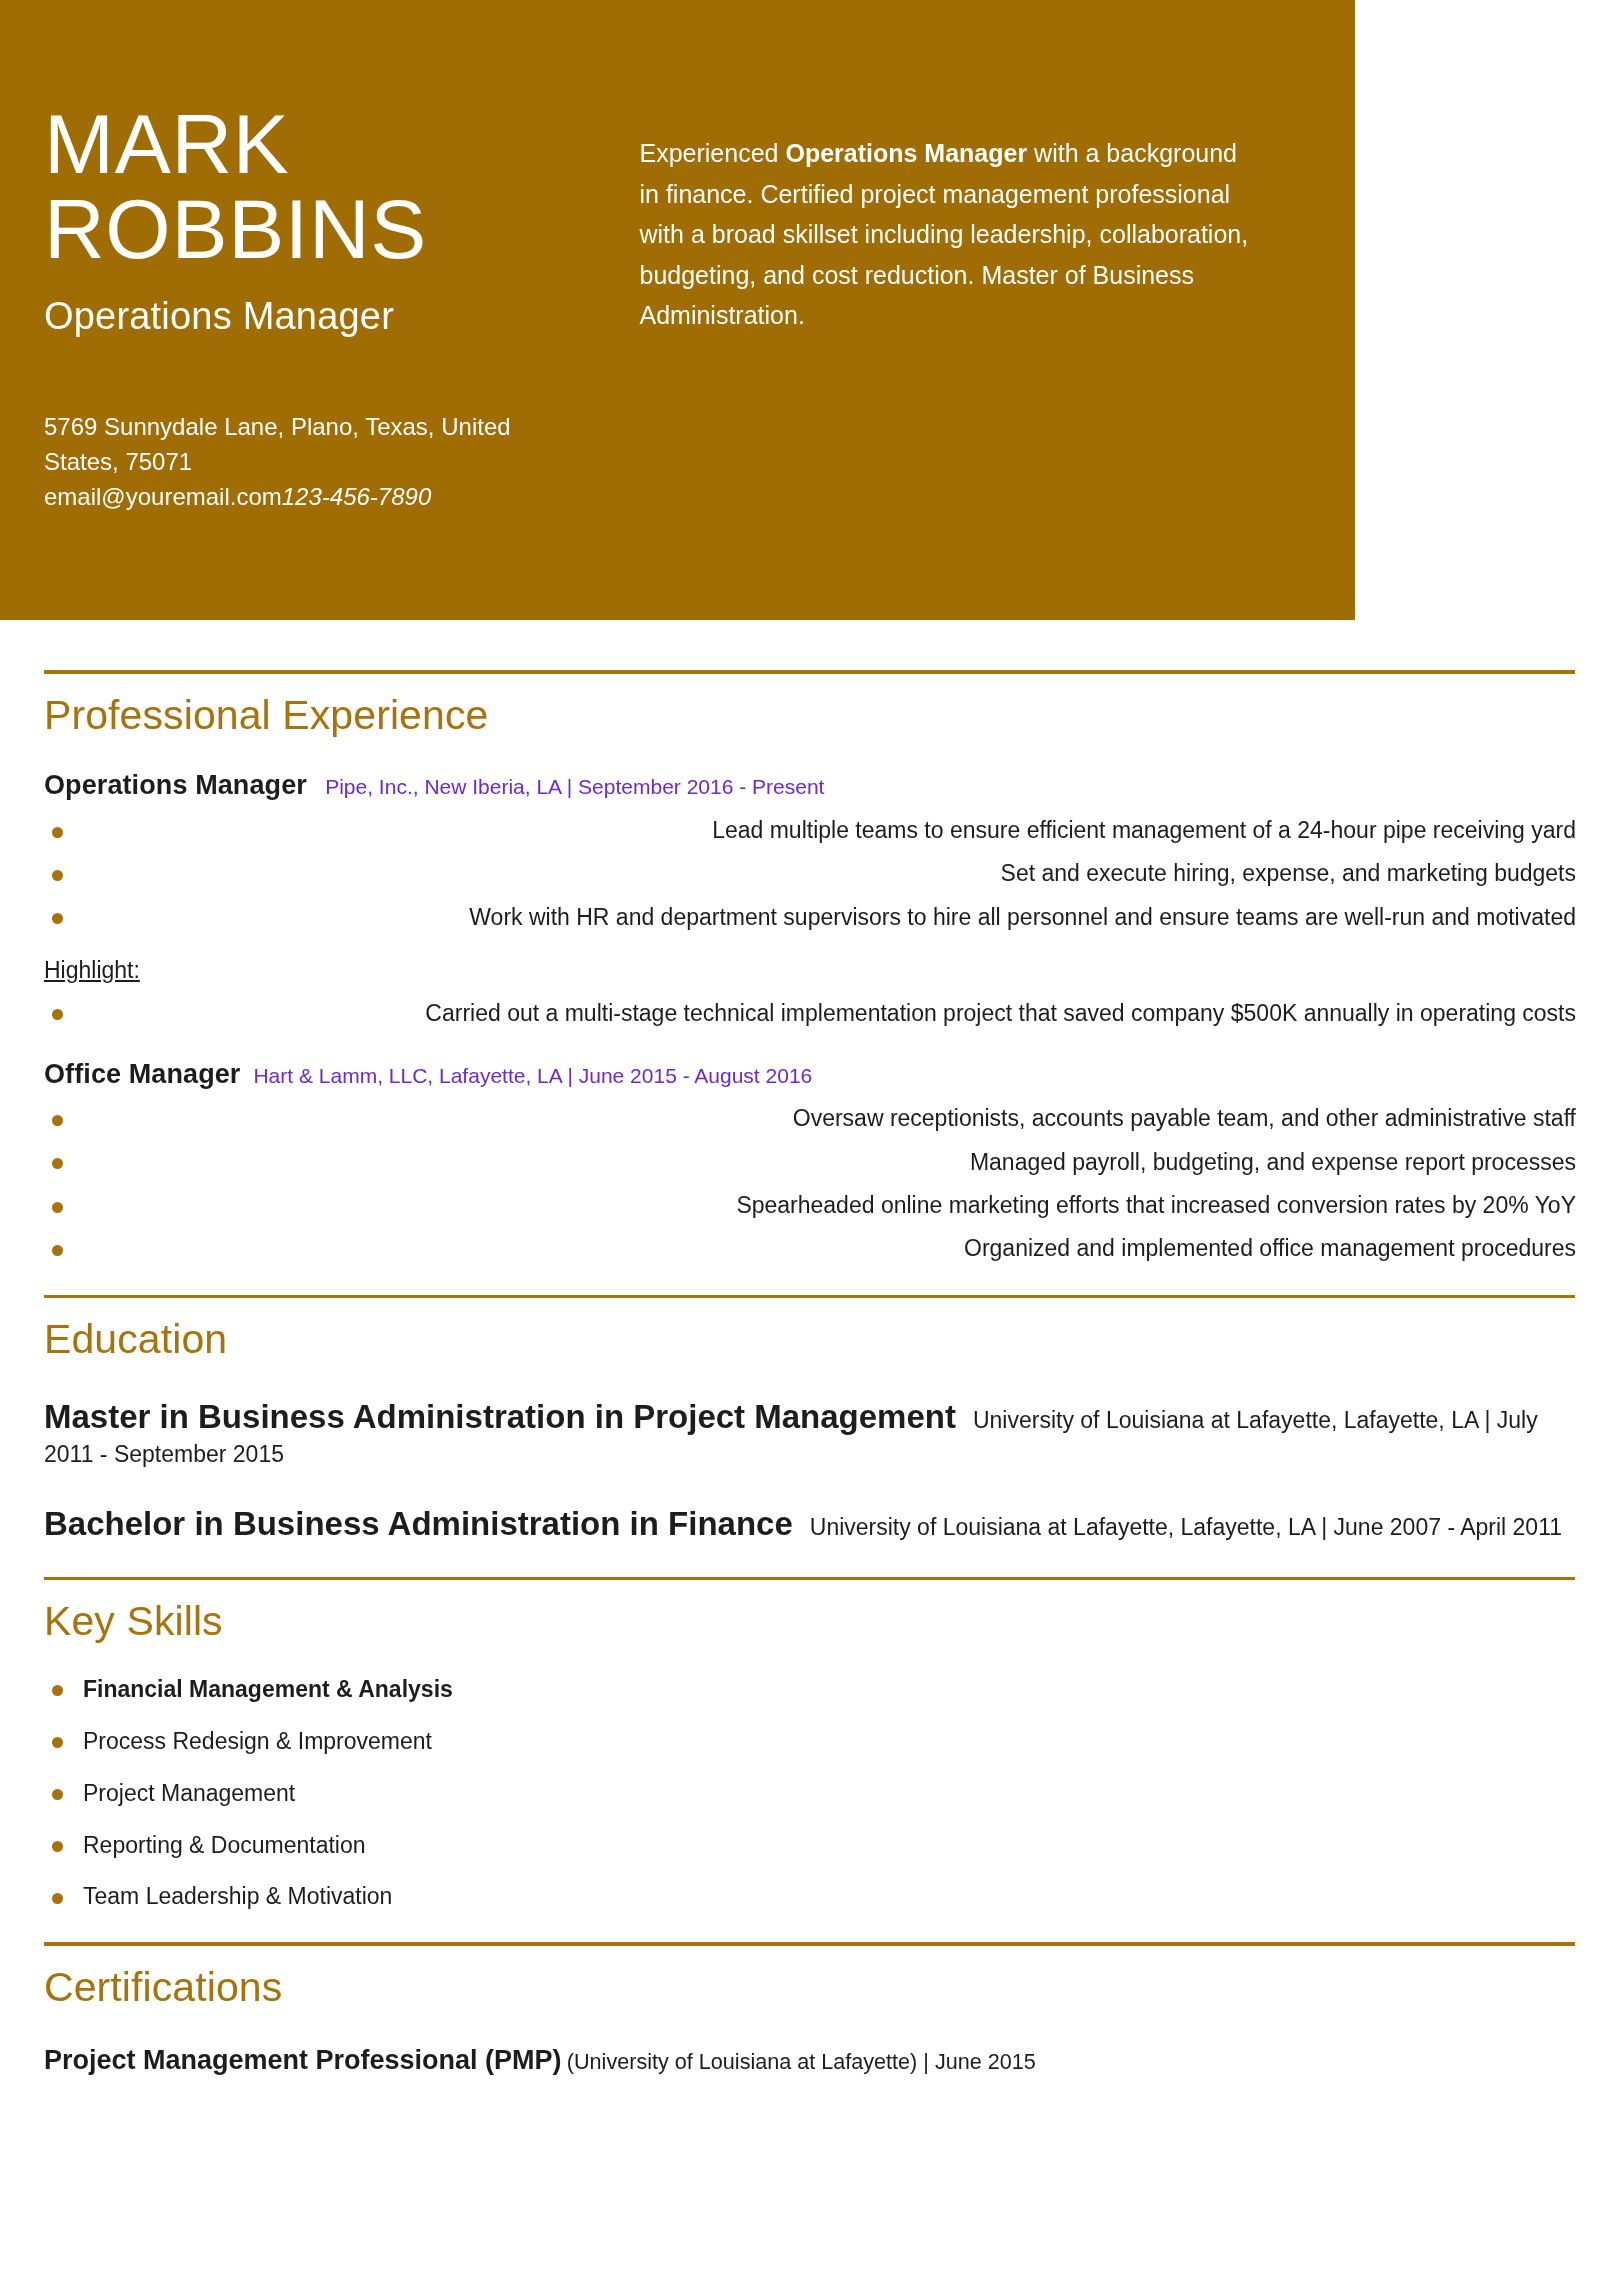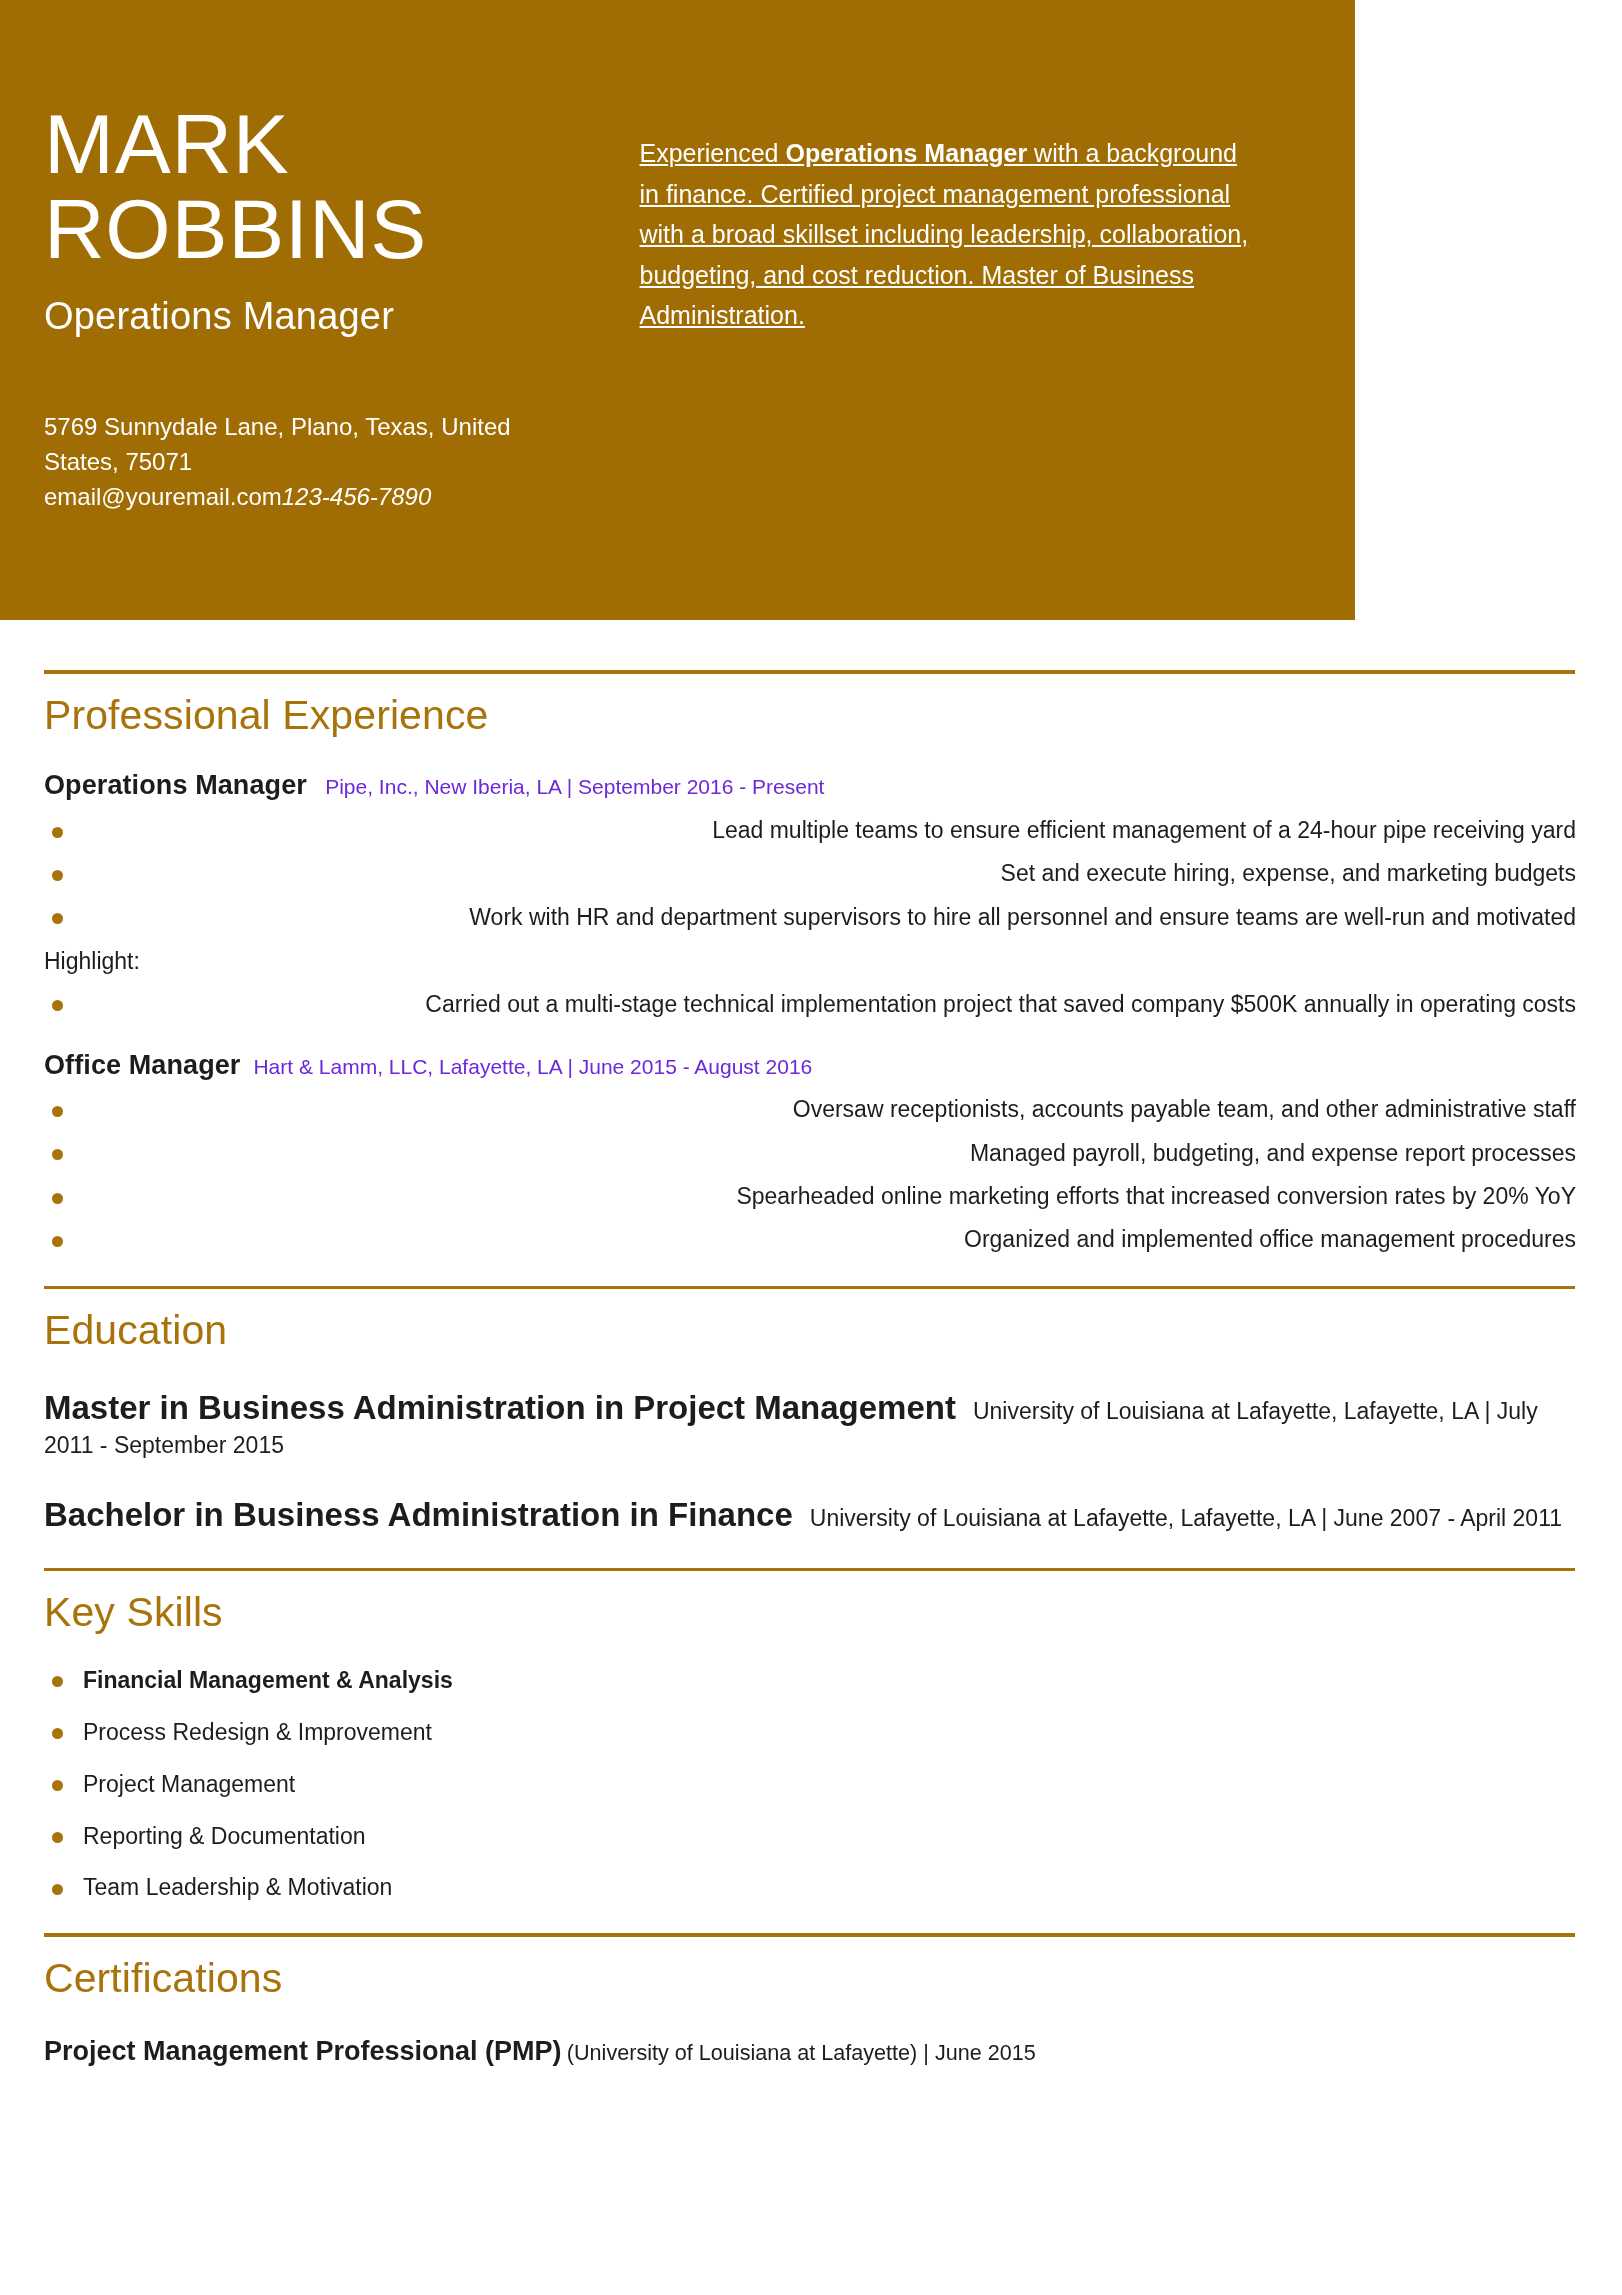--- a/index.html
+++ b/index.html
@@ -75,21 +75,20 @@
   }
   .contact-phone {
     font-style: italic;
   }
 
   .summary {
     color: #ffffff;
     font-size: 25px;
     line-height: 1.62;
     font-weight: 400;
-    text-decoration: underline;
   }
   .summary b {
     font-weight: 700;
   }
 
   
   .body-wrap {
     padding: 0 46px 0 44px;
     box-sizing: border-box;
   }
@@ -162,22 +161,23 @@
     top: 11.8px;
     width: 11px;
     height: 11px;
     border-radius: 50%;
     background: #a8730a;
   }
 
   .plain-note {
     font-size: 23px;
     line-height: 1.35;
-    margin-top: 13px;
-    color: #1d1d1d;
+    margin-top: 22px;
+    color: #1d1d1d;
+    text-decoration: underline;
   }
 
   .edu-entry {
     margin-top: 30px;
     font-size: 0;
     line-height: 1.38;
   }
   .edu-degree {
     font-size: 33px;
     font-weight: 700;

